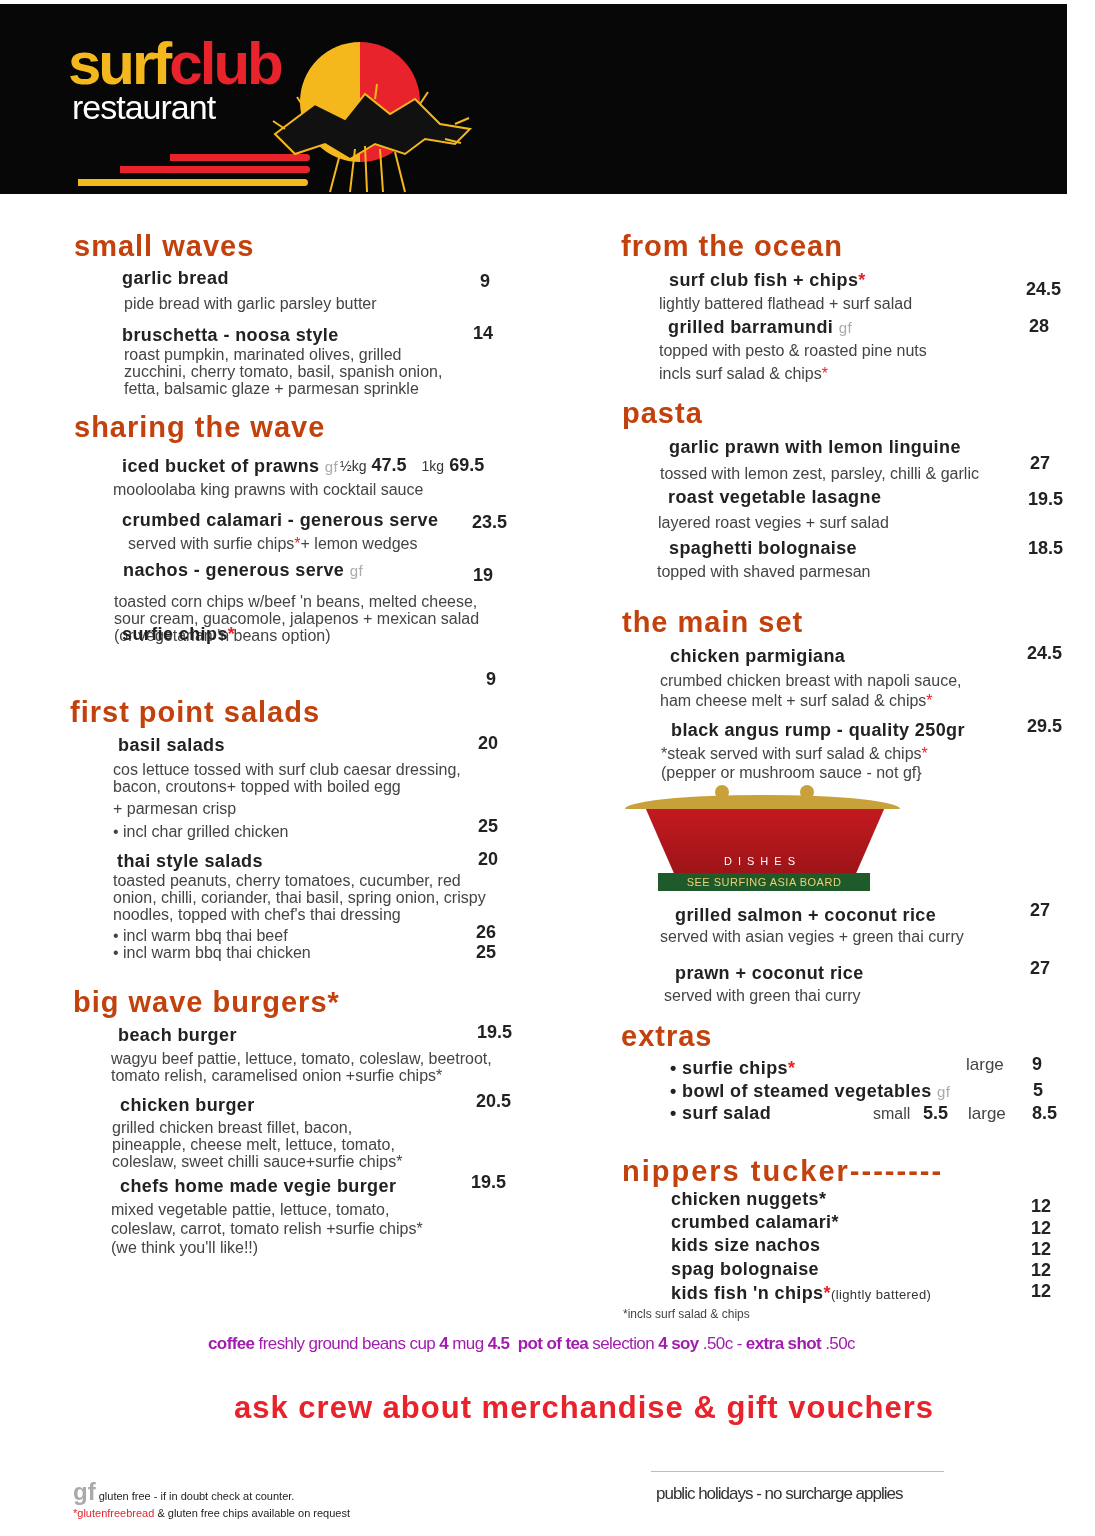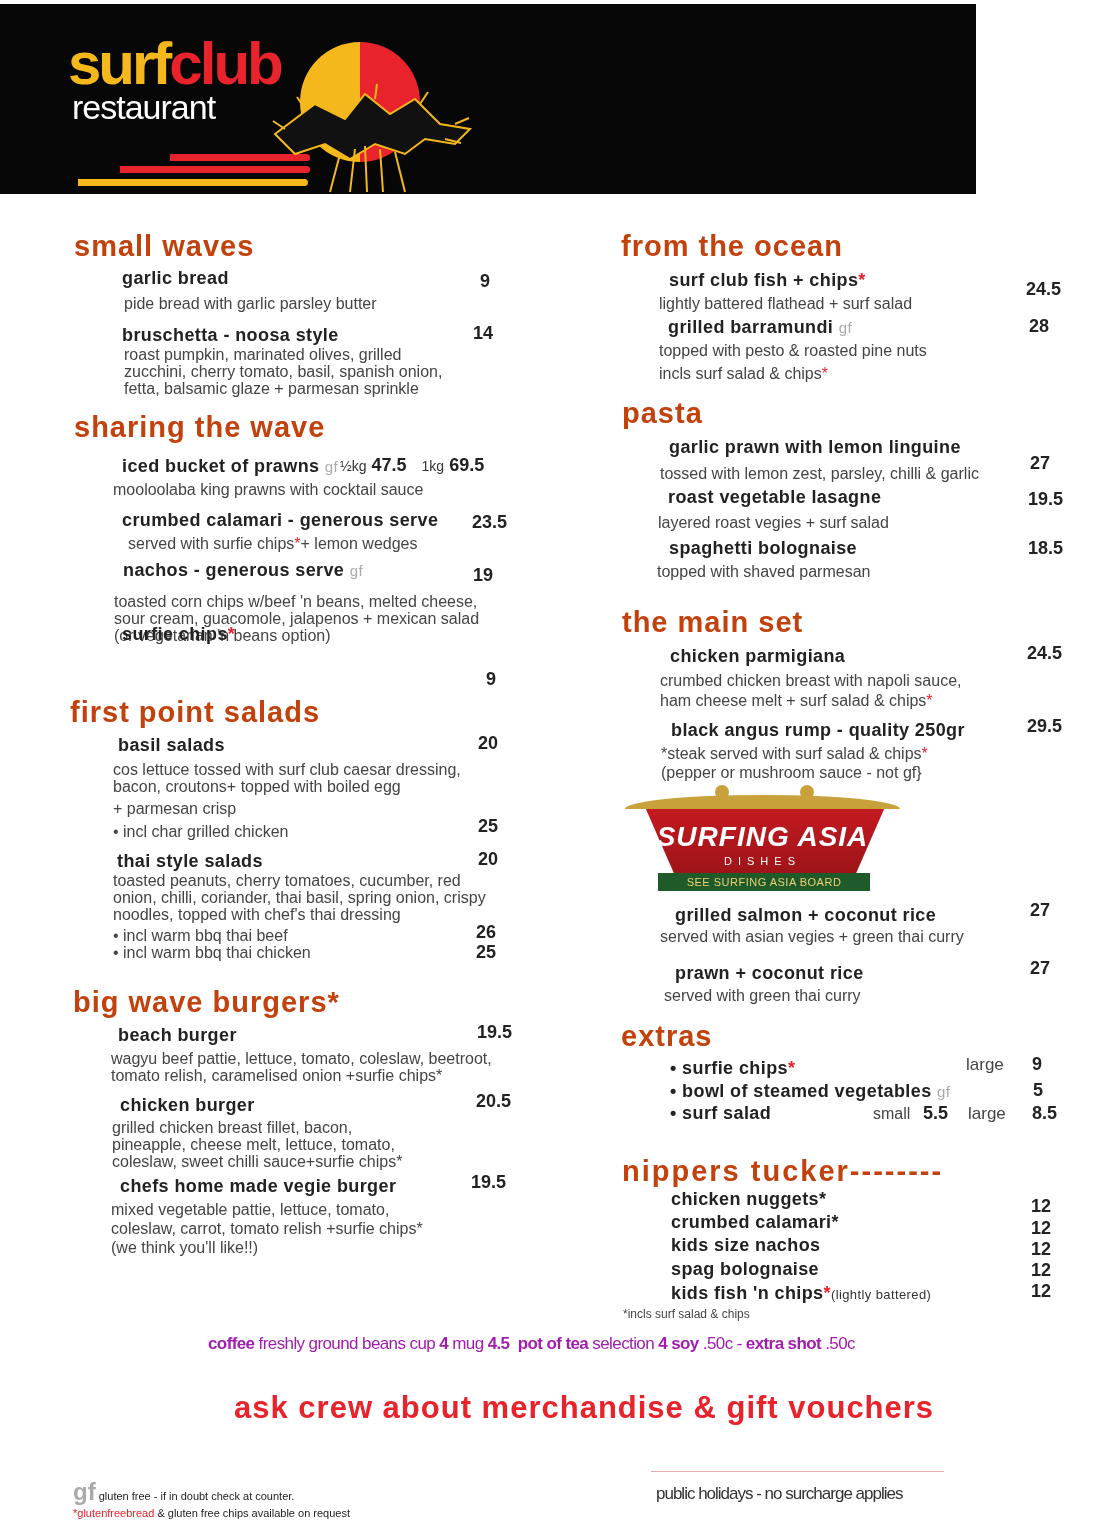--- a/index.html
+++ b/index.html
@@ -1,19 +1,19 @@
 <!DOCTYPE html>
 <html><head>
 <meta charset="utf-8">
 <style>
   * { margin:0; padding:0; box-sizing:border-box; }
   html, body { width:1095px; height:1536px; background:#fff; overflow:hidden; }
   body { font-family: "Liberation Sans", sans-serif; color:#222; position:relative; }
 
-  .header { position:absolute; left:0; top:4px; width:976px; height:190px; background:#070707; }
+  .header { position:absolute; left:0; top:4px; width:1067px; height:190px; background:#070707; }
   .logo-surf { position:absolute; left:68px; top:30px; font-size:60px; font-weight:bold; letter-spacing:-3px; line-height:60px; }
   .logo-surf .y { color:#f5b81c; }
   .logo-surf .r { color:#e8232b; }
   .logo-rest { position:absolute; left:72px; top:84px; font-size:34px; color:#fff; letter-spacing:-1px; }
   .sun { position:absolute; left:300px; top:38px; width:120px; height:120px; border-radius:50%; overflow:hidden; }
   .sun .l { position:absolute; left:0; top:0; width:50%; height:100%; background:#f5b81c; }
   .sun .rt { position:absolute; right:0; top:0; width:50%; height:100%; background:#e8232b; }
   .stripe { position:absolute; height:7px; border-radius:0 4px 4px 0; }
   .palm { position:absolute; left:255px; top:70px; }
   .title { position:absolute; left:564px; top:34px; font-size:60px; color:#fff; letter-spacing:-1px; font-weight:bold; }
@@ -155,21 +155,20 @@
 <div class="item" style="left:623px;top:720px;">black angus rump - quality 250gr</div>
 <div class="price" style="left:1027px;top:716px;">29.5</div>
 <div class="desc" style="left:661px;top:745px;"><span>*steak served with surf salad &amp; chips</span><span class="ast">*</span></div>
 <div class="desc" style="left:661px;top:764px;">(pepper or mushroom sauce - not gf}</div>
 
 <div class="asia">
   <div class="asia-knob" style="left:90px;"></div>
   <div class="asia-knob" style="left:175px;"></div>
   <div class="asia-body"></div>
   <div class="asia-roof"></div>
-  <div class="asia-title">SURFING ASIA</div>
   <div class="asia-sub">DISHES</div>
   <div class="asia-band">SEE SURFING ASIA BOARD</div>
 </div>
 <div class="item" style="left:627px;top:905px;">grilled salmon + coconut rice</div>
 <div class="price" style="left:1030px;top:900px;">27</div>
 <div class="desc" style="left:660px;top:928px;">served with asian vegies + green thai curry</div>
 <div class="item" style="left:627px;top:963px;">prawn + coconut rice</div>
 <div class="price" style="left:1030px;top:958px;">27</div>
 <div class="desc" style="left:664px;top:987px;">served with green thai curry</div>
 

